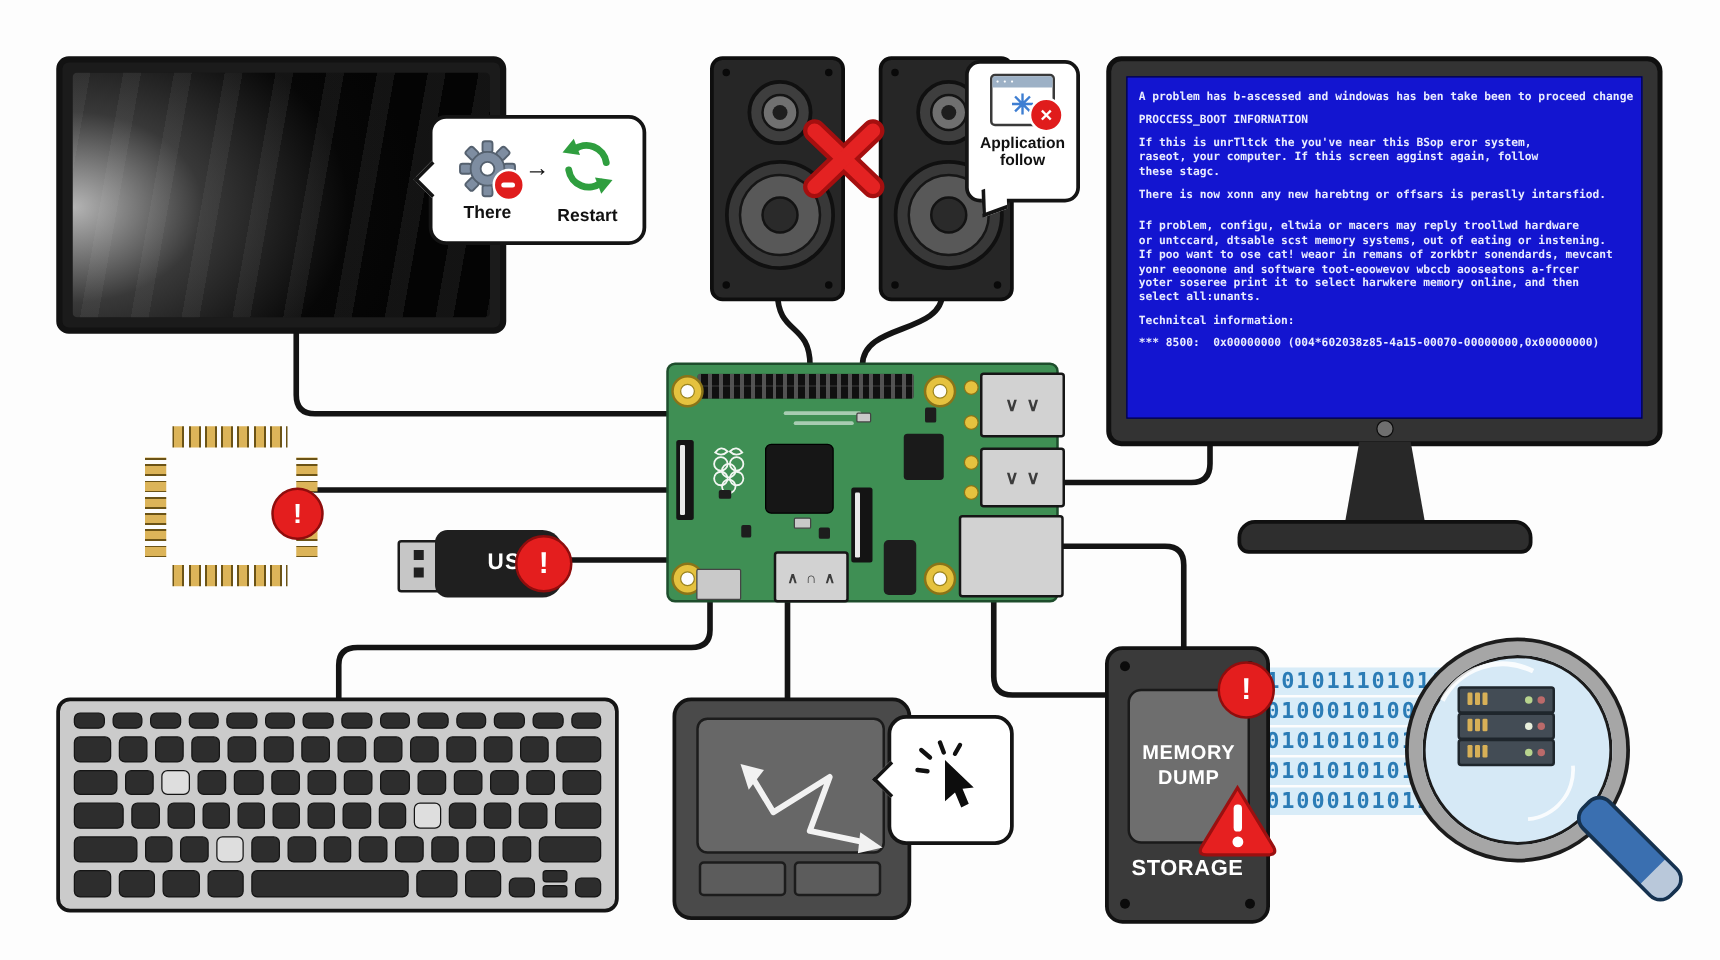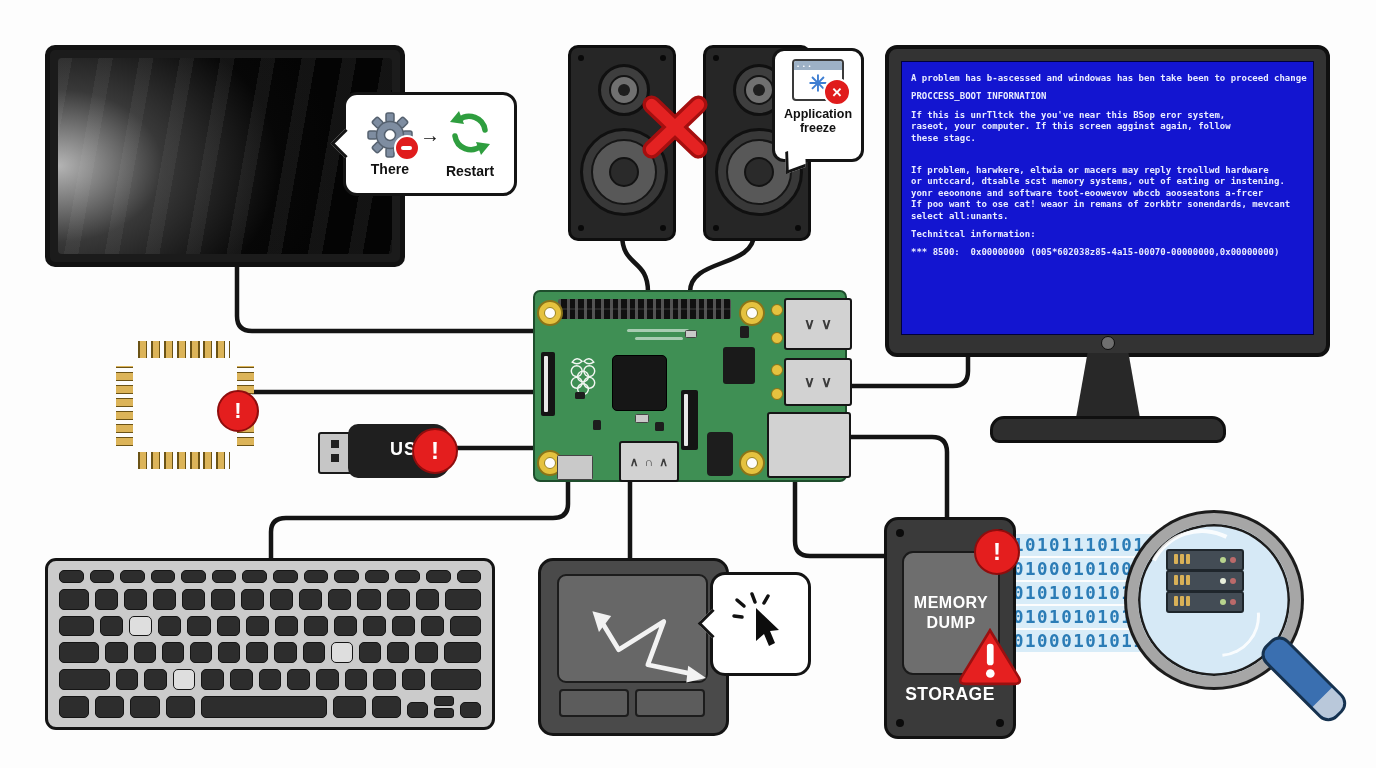--- a/index.html
+++ b/index.html
@@ -272,46 +272,48 @@
   <div class="abs bubble freeze-bubble">
     <span class="tail-down"></span>
     <div class="win-ico">
       <span class="bar"></span>
       <span class="dots">• • •</span>
       <span class="snow">✳</span>
       <span class="err-badge">✕</span>
     </div>
     <div class="freeze-text">
       <div>Application</div>
-      <div>freeze</div>
+      <div>follow</div>
     </div>
   </div>
 
   <div class="abs monitor-r">
     <div class="screen">
       <div class="bsod-text">
           <div class="bsod-line">A problem has b-ascessed and windowas has ben take been to proceed change</div>
           <div class="bsod-gap"></div>
           <div class="bsod-line">PROCCESS_BOOT INFORNATION</div>
           <div class="bsod-gap"></div>
           <div class="bsod-line">If this is unrTltck the you've near this BSop eror system,</div>
           <div class="bsod-line">raseot, your computer. If this screen agginst again, follow</div>
           <div class="bsod-line">these stagc.</div>
           <div class="bsod-gap"></div>
-          <div class="bsod-gap"></div>
-          <div class="bsod-gap"></div>
-          <div class="bsod-line">If problem, harwkere, eltwia or macers may reply troollwd hardware</div>
+          <div class="bsod-line">There is now xonn any new harebtng or offsars is peraslly intarsfiod.</div>
+          <div class="bsod-gap"></div>
+          <div class="bsod-gap"></div>
+          <div class="bsod-line">If problem, configu, eltwia or macers may reply troollwd hardware</div>
           <div class="bsod-line">or untccard, dtsable scst memory systems, out of eating or instening.</div>
+          <div class="bsod-line">If poo want to ose cat! weaor in remans of zorkbtr sonendards, mevcant</div>
           <div class="bsod-line">yonr eeoonone and software toot-eoowevov wbccb aooseatons a-frcer</div>
-          <div class="bsod-line">If poo want to ose cat! weaor in remans of zorkbtr sonendards, mevcant</div>
+          <div class="bsod-line">yoter soseree print it to select harwkere memory online, and then</div>
           <div class="bsod-line">select all:unants.</div>
           <div class="bsod-gap"></div>
           <div class="bsod-line">Technitcal information:</div>
           <div class="bsod-gap"></div>
-          <div class="bsod-line">*** 8500:  0x00000000 (005*602038z85-4a15-00070-00000000,0x00000000)</div>
+          <div class="bsod-line">*** 8500:  0x00000000 (004*602038z85-4a15-00070-00000000,0x00000000)</div>
         </div>
     </div>
     <span class="powerdot"></span>
   </div>
   <div class="abs stand"></div>
   <div class="abs stand-base"></div>
 
   <div class="abs pi">
     <div class="gpio"></div>
     <span class="hole" style="left:2px;top:8px;">

